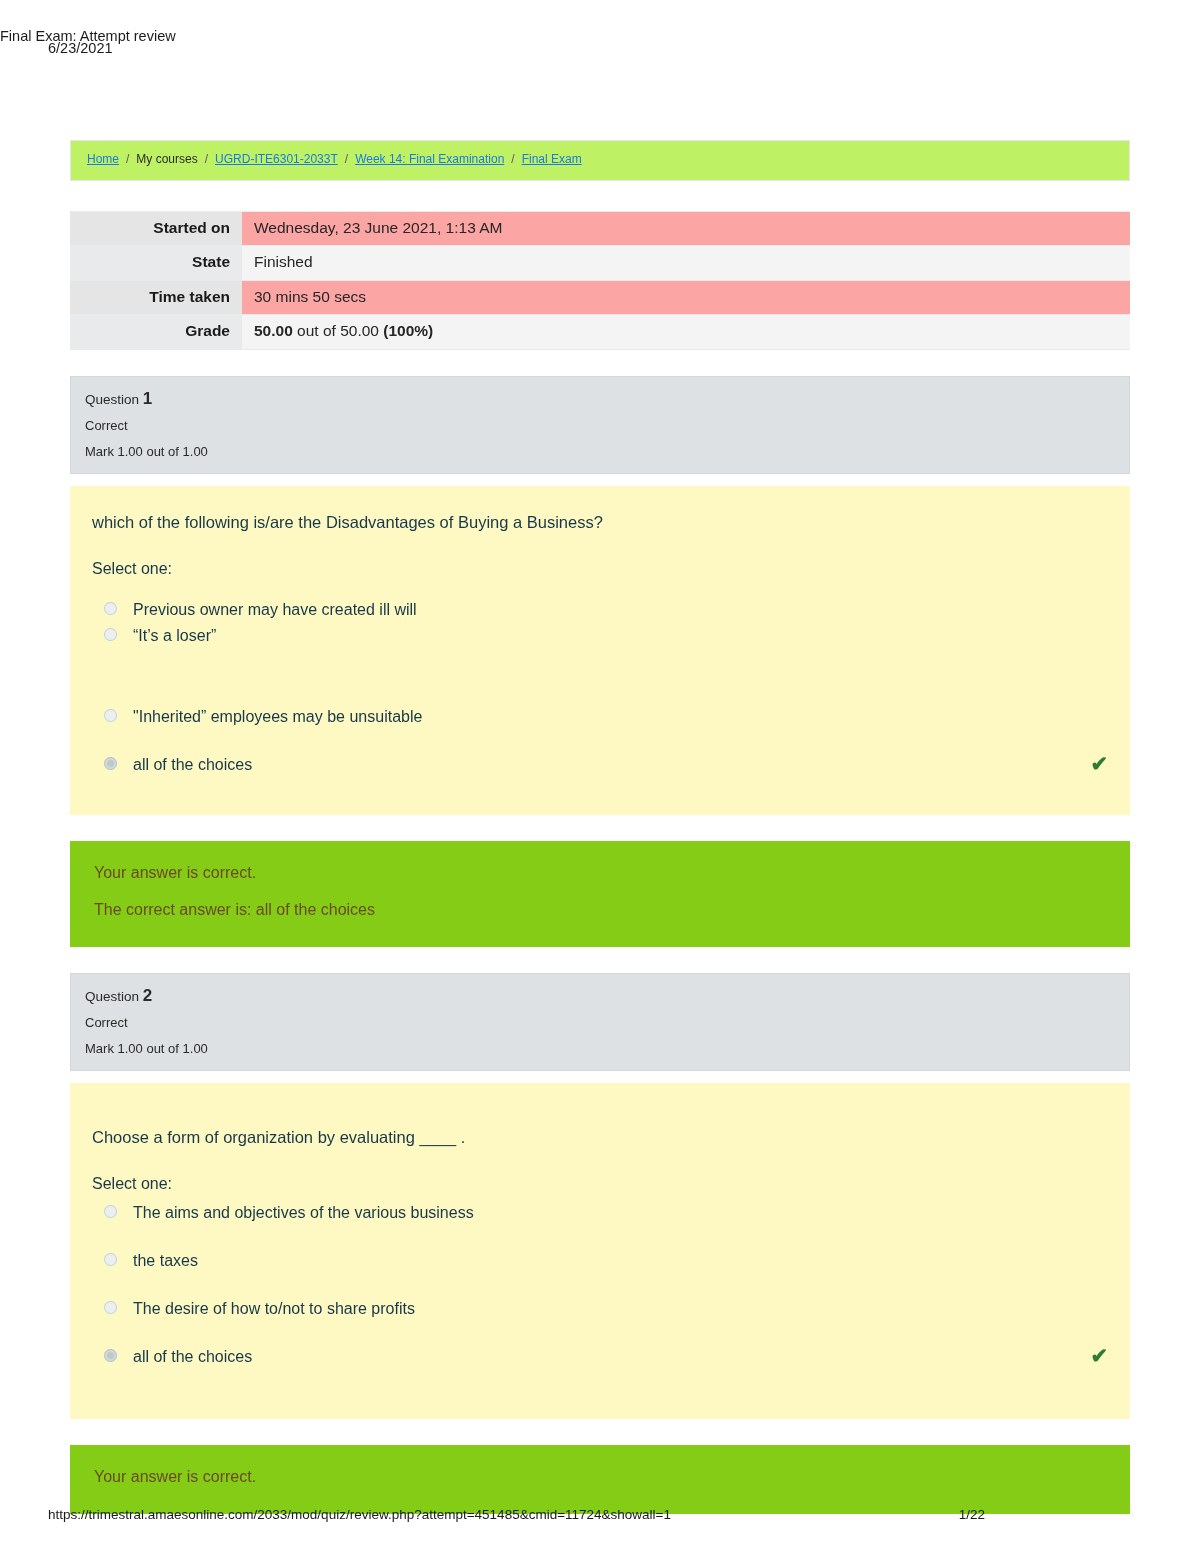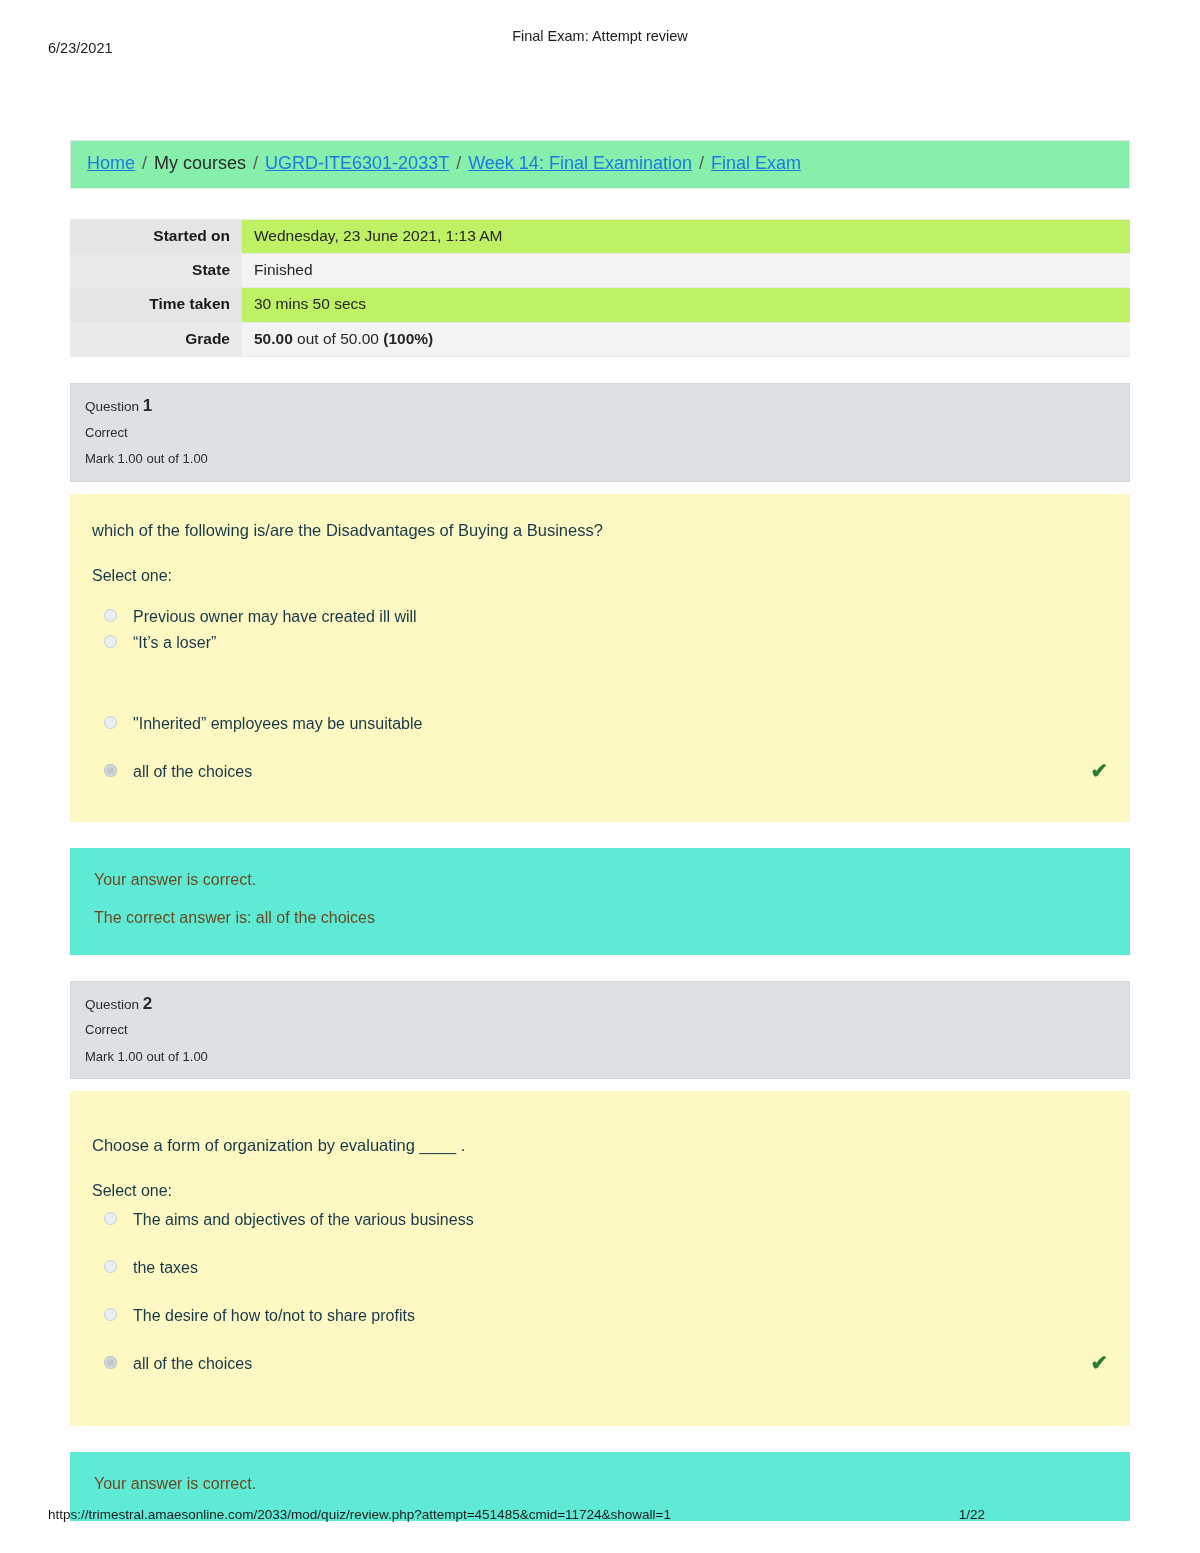--- a/index.html
+++ b/index.html
@@ -31,38 +31,38 @@
     position: absolute;
     left: 48px;
     top: 12px;
     white-space: nowrap;
   }
   .print-header .ph-title {
     position: absolute;
     left: 0;
     top: 0;
     width: 1200px;
-    text-align: center;
+    text-align: left;
     white-space: nowrap;
   }
 
   
   .content {
     position: absolute;
     left: 70px;
     top: 140px;
     width: 1060px;
   }
 
   
   .breadcrumb-box {
     border: 1px solid #e3e6e8;
-    background: #86efac;
+    background: #bef264;
     padding: 11px 0 13px 16px;
-    font-size: 18px;
+    font-size: 12px;
     line-height: 1.25;
     white-space: nowrap;
     color: #2b2b2b;
   }
   .breadcrumb-box a {
     color: #1b7ae4;
     text-decoration: underline;
   }
   .breadcrumb-box .crumb-static {
     color: #2b2b2b;
@@ -90,21 +90,21 @@
   .summary-table td.k {
     width: 172px;
     text-align: right;
     font-weight: bold;
     color: #1a1a1a;
     background: #e5e5e5;
     padding-right: 12px;
   }
   .summary-table td.v {
     color: #262626;
-    background: #bef264;
+    background: #fca5a5;
     padding-left: 12px;
   }
   .summary-table tr:nth-child(even) td.k { background: #e9eaec; }
   .summary-table tr:nth-child(even) td.v { background: #f4f4f5; }
   .summary-table .grade-num { font-weight: bold; }
   .summary-table .grade-pct { font-weight: bold; }
 
   
   .question { margin-top: 26px; }
 
@@ -194,21 +194,21 @@
     font-weight: bold;
     line-height: 1;
   }
 
   
   .gap-sm { margin-top: 22px; }
   .gap-md { margin-top: 55px; }
   .gap-lg { margin-top: 22px; }
 
   .feedback {
-    background: #5eead4;
+    background: #84cc16;
     color: #6b4a22;
     padding: 22px 24px 26px 24px;
     margin-top: 26px;
     font-size: 16px;
     line-height: 1.3;
   }
   .feedback .fb-line { margin-bottom: 17px; }
   .feedback .fb-line:last-child { margin-bottom: 0; }
 
   

